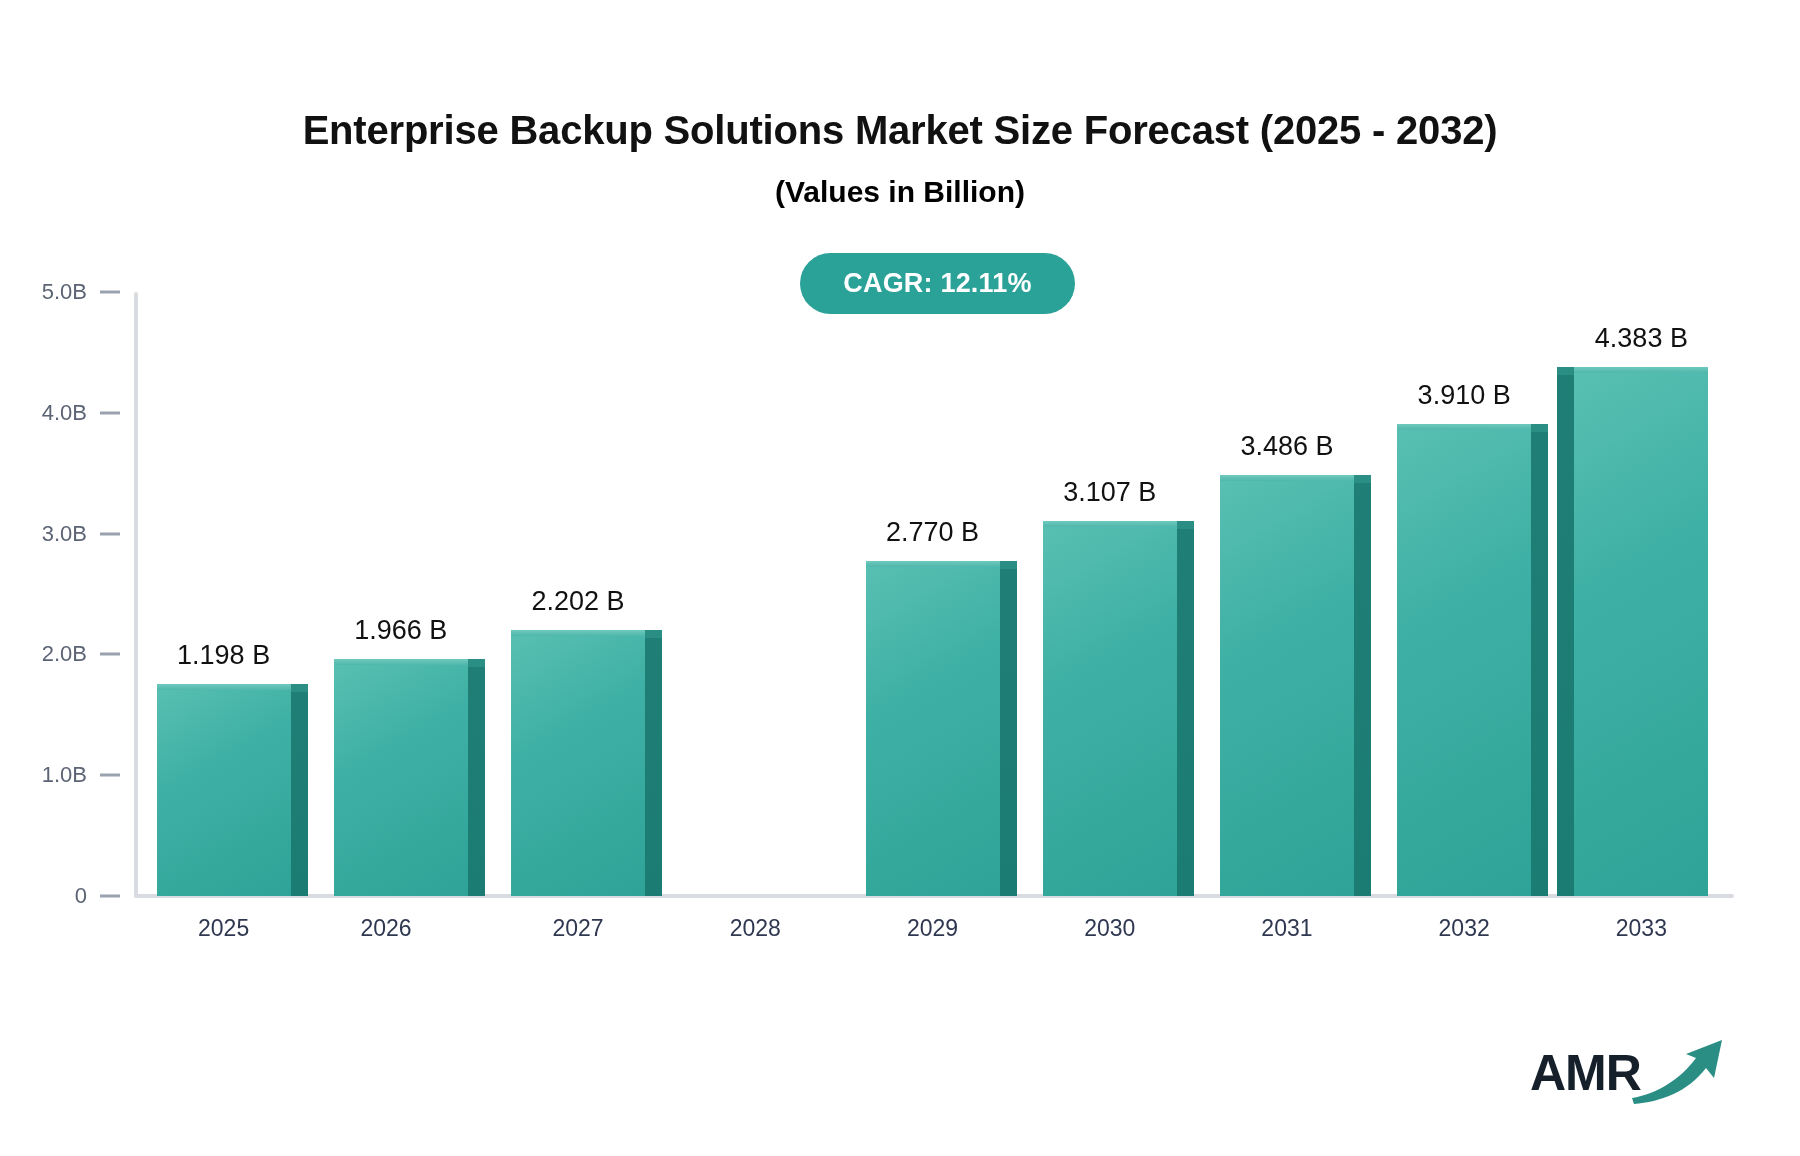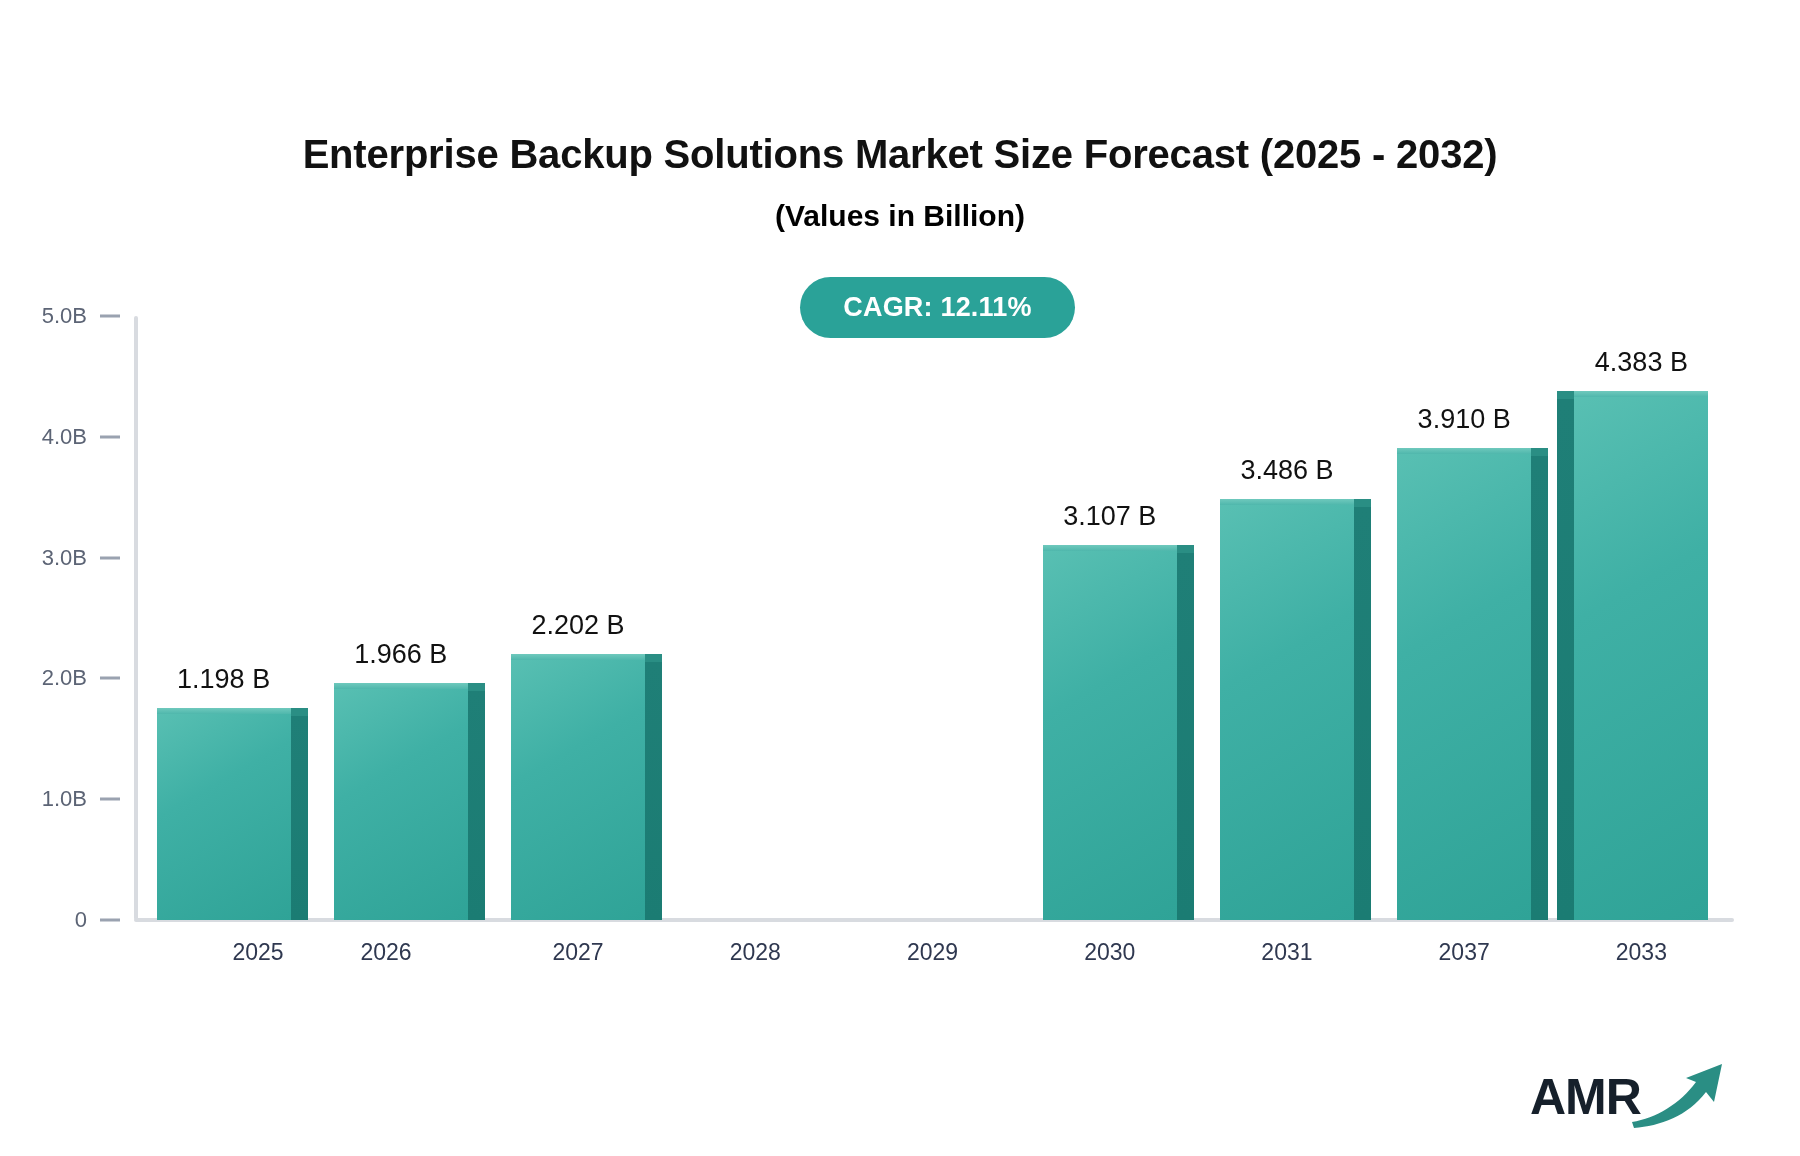--- a/index.html
+++ b/index.html
@@ -1,21 +1,21 @@
 <!DOCTYPE html>
 <html><head>
 <meta charset="utf-8">
 <style>
   html,body{margin:0;padding:0;}
   body{
     width:1800px;height:1156px;background:#ffffff;
     font-family:"Liberation Sans","DejaVu Sans",sans-serif;
     position:relative;overflow:hidden;
   }
-  .canvas{position:absolute;inset:0;margin-top:24px;}
+  .canvas{position:absolute;inset:0;}
 
   
   .title{
     position:absolute;top:108px;left:0;width:1800px;text-align:center;
     font-size:40px;font-weight:bold;color:#111111;letter-spacing:-0.2px;
   }
   .subtitle{
     position:absolute;top:175px;left:0;width:1800px;text-align:center;
     font-size:30px;font-weight:bold;color:#000000;
   }
@@ -154,20 +154,29 @@
       </div>
       <div class="bar-slot" style="left: 376.056px; width: 134px;">
         <div class="bar" style="height: 266.002px;">
           <div class="bar-side right" style="height: 258.002px; top: 8px;"></div>
           <div class="bar-corner right"></div>
           <div class="bar-face"></div>
           <div class="bar-top-bevel"></div>
           <div class="bar-value" style="top: -44px;">2.202 B</div>
         </div>
       </div>
+      <div class="bar-slot" style="left: 730.5px; width: 134px;">
+        <div class="bar" style="height: 334.616px;">
+          <div class="bar-side right" style="height: 326.616px; top: 8px;"></div>
+          <div class="bar-corner right"></div>
+          <div class="bar-face"></div>
+          <div class="bar-top-bevel"></div>
+          <div class="bar-value" style="top: -44px;">2.770 B</div>
+        </div>
+      </div>
       <div class="bar-slot" style="left: 907.722px; width: 134px;">
         <div class="bar" style="height: 375.326px;">
           <div class="bar-side right" style="height: 367.326px; top: 8px;"></div>
           <div class="bar-corner right"></div>
           <div class="bar-face"></div>
           <div class="bar-top-bevel"></div>
           <div class="bar-value" style="top: -44px;">3.107 B</div>
         </div>
       </div>
       <div class="bar-slot" style="left: 1084.94px; width: 134px;">
@@ -192,28 +201,28 @@
         <div class="bar" style="height: 529.466px;">
           <div class="bar-side left" style="height: 521.466px; top: 8px;"></div>
           <div class="bar-corner left"></div>
           <div class="bar-face"></div>
           <div class="bar-top-bevel"></div>
           <div class="bar-value" style="top: -44px;">4.383 B</div>
         </div>
       </div>
     </div>
   <div class="xlabels" id="xlabels">
-      <div class="xlabel" style="left: 28.6111px; width: 120px; text-align: right;">2025</div>
+      <div class="xlabel" style="left: 28.6111px; width: 120px;">2025</div>
       <div class="xlabel" style="left: 191px; width: 120px; text-align: center;">2026</div>
       <div class="xlabel" style="left: 383.056px; width: 120px;">2027</div>
       <div class="xlabel" style="left: 560.278px; width: 120px;">2028</div>
       <div class="xlabel" style="left: 737.5px; width: 120px;">2029</div>
       <div class="xlabel" style="left: 914.722px; width: 120px;">2030</div>
       <div class="xlabel" style="left: 1091.94px; width: 120px;">2031</div>
-      <div class="xlabel" style="left: 1269.17px; width: 120px;">2037</div>
+      <div class="xlabel" style="left: 1269.17px; width: 120px;">2032</div>
       <div class="xlabel" style="left: 1446.39px; width: 120px;">2033</div>
     </div>
 
   <div class="logo">
     <div class="logo-text">AMR</div>
     <svg class="logo-arrow" width="100" height="70" viewBox="0 0 100 70">
       <path d="M2 62 C 26 58, 50 44, 66 22 L 56 18 L 92 4 L 84 42 L 76 32 C 58 56, 30 66, 4 68 Z" fill="#2a8e84"></path>
     </svg>
   </div>
 

